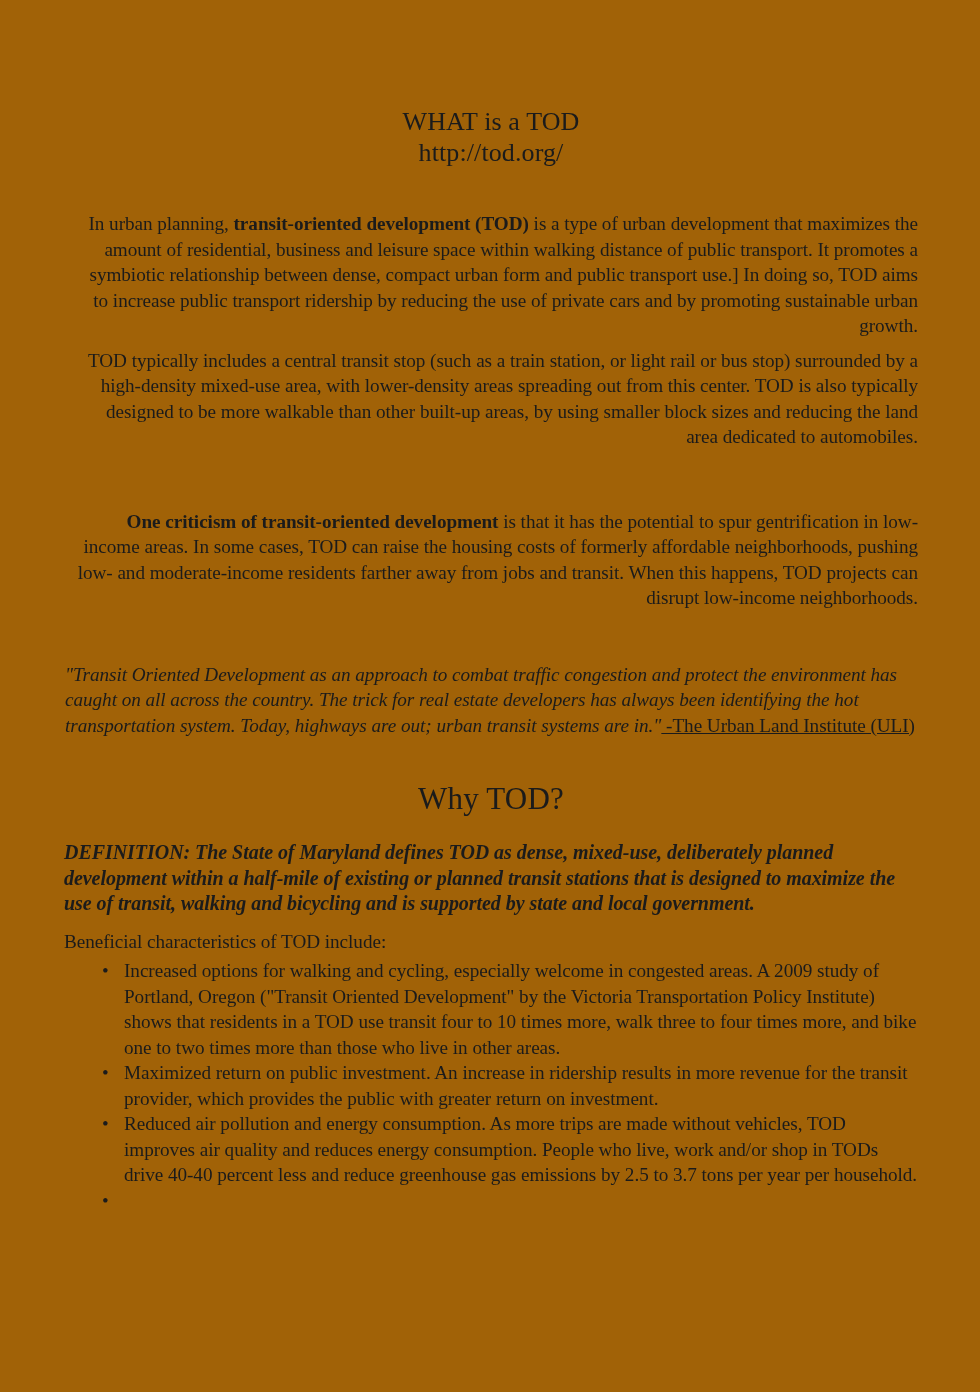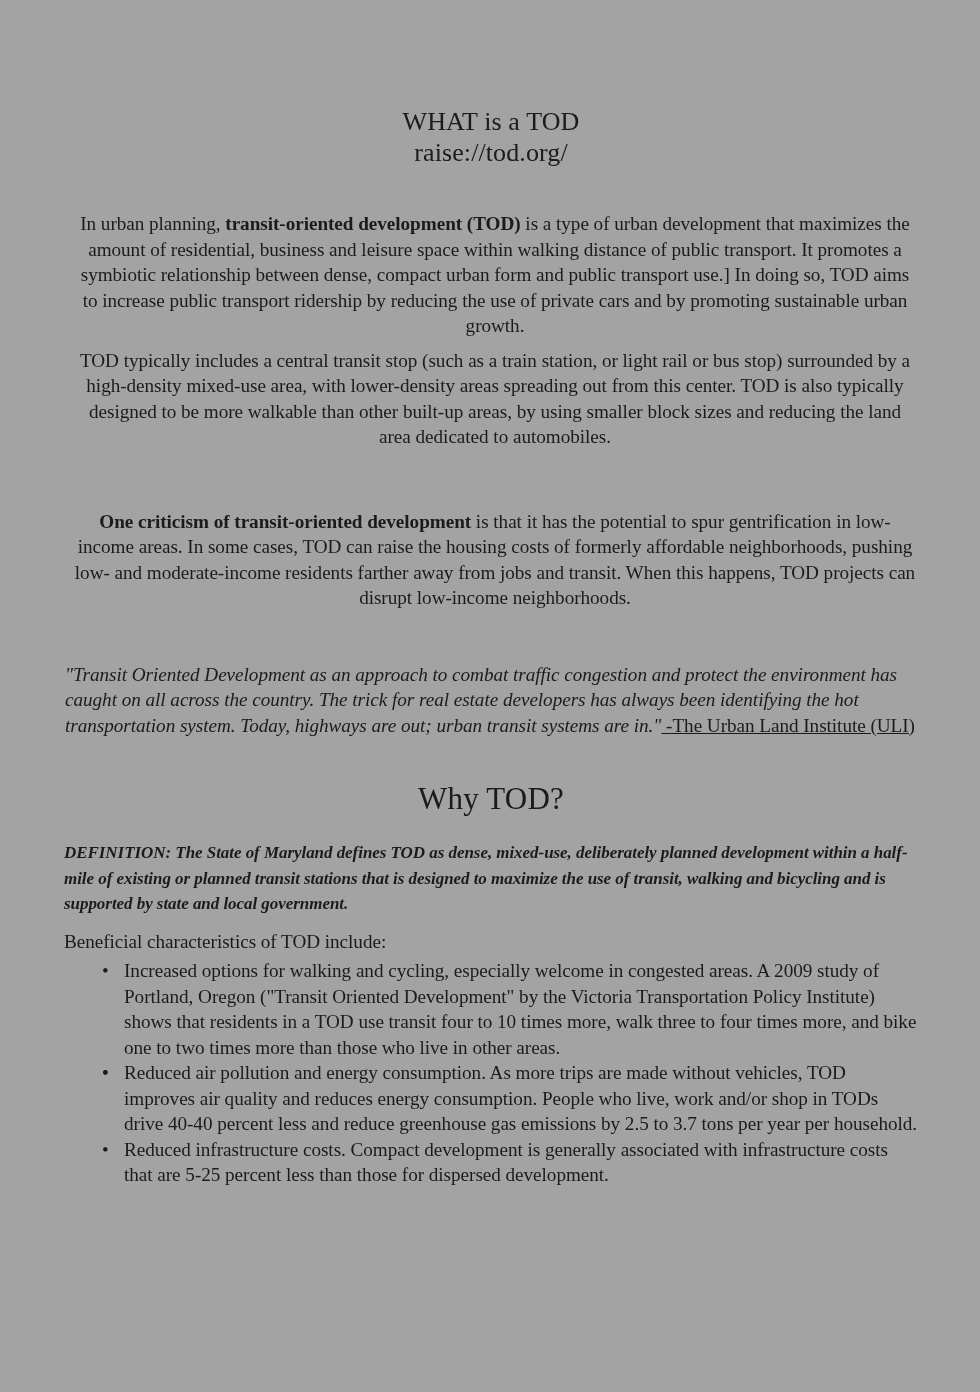--- a/index.html
+++ b/index.html
@@ -15,21 +15,21 @@
     font-family: "Liberation Serif", "DejaVu Serif", serif;
     color: #1b1b1b;
     -webkit-font-smoothing: antialiased;
   }
   .page {
     position: relative;
     width: 980px;
     height: 1392px;
     box-sizing: border-box;
     padding: 0;
-    background: #a3a3a3;
+    background: #a16207;
   }
   .content {
     position: absolute;
     left: 64px;
     top: 0;
     width: 854px;
   }
 
   
   .doc-title {
@@ -48,21 +48,21 @@
     font-weight: 400;
     margin: 0;
     letter-spacing: 0.1px;
   }
 
   
   .body-para {
     font-size: 19.2px;
     line-height: 25.5px;
     margin: 0 0 9px 8px;
-    text-align: center;
+    text-align: right;
     letter-spacing: -0.05px;
   }
   .body-para.first {
     margin-top: 43px;
   }
   .body-para b, .body-para strong {
     font-weight: 700;
   }
 
   .spacer-lg { height: 50px; }
@@ -90,21 +90,21 @@
     text-align: center;
     font-size: 31px;
     line-height: 38px;
     font-weight: 400;
     margin: 0;
     letter-spacing: 0.2px;
   }
 
   
   .definition {
-    font-size: 17px;
+    font-size: 20px;
     line-height: 25.5px;
     font-weight: 700;
     font-style: italic;
     margin: 0 0 9px 0;
     letter-spacing: -0.05px;
   }
 
   .lead-in {
     font-size: 19.2px;
     line-height: 25.5px;
@@ -135,21 +135,21 @@
     line-height: 25.5px;
   }
 </style>
 </head>
 <body>
 
 <div class="page">
   <div class="content">
 
     <h1 class="doc-title">WHAT is a TOD</h1>
-    <h2 class="doc-subtitle">raise://tod.org/</h2>
+    <h2 class="doc-subtitle">http://tod.org/</h2>
 
     <p class="body-para first"><span>In urban planning, </span><b>transit-oriented development (TOD)</b><span> is a type of urban development that maximizes the amount of residential, business and leisure space within walking distance of public transport. It promotes a symbiotic relationship between dense, compact urban form and public transport use.] In doing so, TOD aims to increase public transport ridership by reducing the use of private cars and by promoting sustainable urban growth.</span></p>
 
     <p class="body-para">TOD typically includes a central transit stop (such as a train station, or light rail or bus stop) surrounded by a high-density mixed-use area, with lower-density areas spreading out from this center. TOD is also typically designed to be more walkable than other built-up areas, by using smaller block sizes and reducing the land area dedicated to automobiles.</p>
 
 
     <div class="spacer-lg"></div>
 
     <p class="body-para"><b>One criticism of transit-oriented development</b><span> is that it has the potential to spur gentrification in low-income areas. In some cases, TOD can raise the housing costs of formerly affordable neighborhoods, pushing low- and moderate-income residents farther away from jobs and transit. When this happens, TOD projects can disrupt low-income neighborhoods.</span></p>
 
@@ -162,19 +162,19 @@
     <h2 class="section-heading">Why TOD?</h2>
 
     <div class="spacer-sm"></div>
 
     <p class="definition">DEFINITION: The State of Maryland defines TOD as dense, mixed-use, deliberately planned development within a half-mile of existing or planned transit stations that is designed to maximize the use of transit, walking and bicycling and is supported by state and local government.</p>
 
     <p class="lead-in">Beneficial characteristics of TOD include:</p>
 
     <ul class="bullet-list">
       <li class="bullet-item"><span class="bullet-mark">•</span><span>Increased options for walking and cycling, especially welcome in congested areas. A 2009 study of Portland, Oregon ("Transit Oriented Development" by the Victoria Transportation Policy Institute) shows that residents in a TOD use transit four to 10 times more, walk three to four times more, and bike one to two times more than those who live in other areas.</span></li>
+      <li class="bullet-item"><span class="bullet-mark">•</span><span>Maximized return on public investment. An increase in ridership results in more revenue for the transit provider, which provides the public with greater return on investment.</span></li>
+      <li class="bullet-item"><span class="bullet-mark">•</span><span>Reduced air pollution and energy consumption. As more trips are made without vehicles, TOD improves air quality and reduces energy consumption. People who live, work and/or shop in TODs drive 40-40 percent less and reduce greenhouse gas emissions by 2.5 to 3.7 tons per year per household.</span></li>
       <li class="bullet-item"><span class="bullet-mark">•</span></li>
-      <li class="bullet-item"><span class="bullet-mark">•</span><span>Reduced air pollution and energy consumption. As more trips are made without vehicles, TOD improves air quality and reduces energy consumption. People who live, work and/or shop in TODs drive 40-40 percent less and reduce greenhouse gas emissions by 2.5 to 3.7 tons per year per household.</span></li>
-      <li class="bullet-item"><span class="bullet-mark">•</span><span>Reduced infrastructure costs. Compact development is generally associated with infrastructure costs that are 5-25 percent less than those for dispersed development.</span></li>
     </ul>
 
   </div>
 </div>
 
 </body></html>

